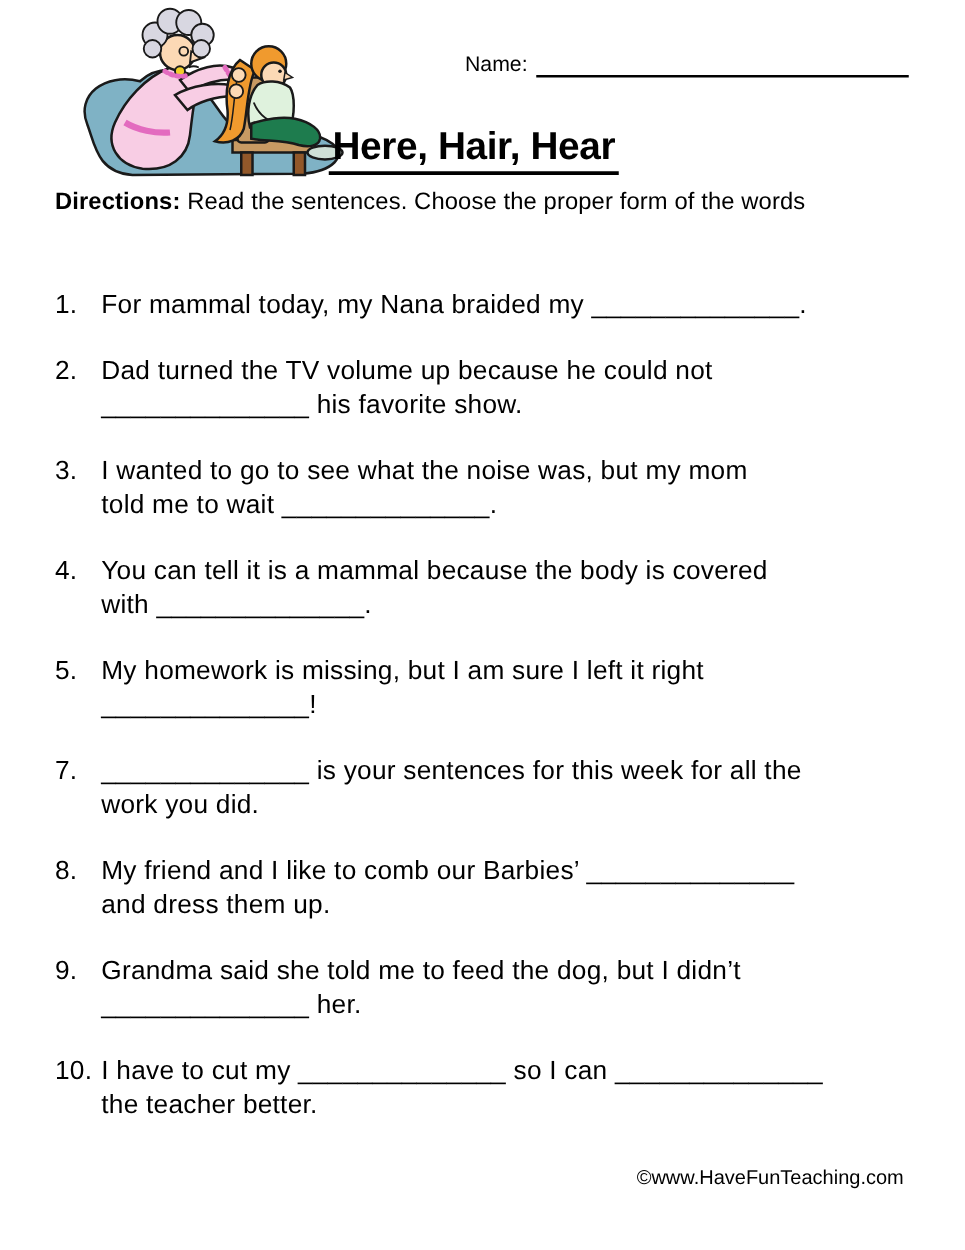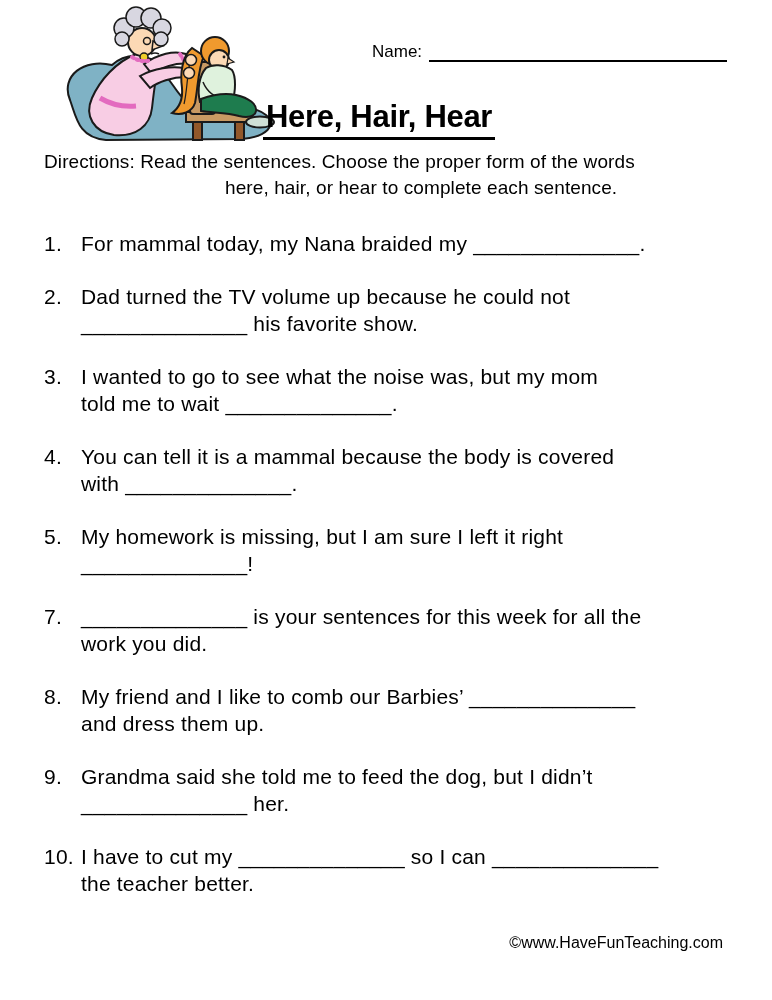--- a/index.html
+++ b/index.html
@@ -20,21 +20,21 @@
     display:inline-block; font-size:31px; font-weight:bold; letter-spacing:-0.3px;
     border-bottom:3px solid #000; padding:0 3px 2px 3px;
   }
   .directions { position:absolute; left:44px; top:149px; font-size:19px; line-height:26px; letter-spacing:0.1px; }
   .dir-line2 { margin-left:181px; }
   .questions { position:absolute; left:44px; top:230px; width:692px; }
   .q { display:flex; margin-bottom:26px; font-size:21px; line-height:27px; letter-spacing:0.2px; }
   .q-num { width:37px; flex:none; }
   .q-lines { flex:1; }
   .footer { position:absolute; top:934px; right:49px; font-size:16px; }
-  b { font-weight:normal; }
+  b { font-weight:bold; }
 </style>
 </head>
 <body>
 
 <svg class="illustration" viewBox="0 0 242 140" aria-hidden="true">
 
   <path d="M30,96 C20,72 44,54 72,61 C86,48 108,50 114,61 C128,70 134,85 142,93 C176,97 210,99 226,111 C238,121 226,133 202,135 L66,136 C38,134 36,112 30,96 Z" stroke="#1a1a1a" stroke-width="2" fill="#7fb2c5"></path>
 
   <path d="M146,108 L212,108 L212,118 L146,118 Z" stroke="#1a1a1a" stroke-width="2" fill="#c89a63"></path>
   <rect x="153" y="118" width="9" height="18" stroke="#1a1a1a" stroke-width="2" fill="#92582a"></rect>
@@ -88,21 +88,20 @@
   <span>Name:</span>
   <span class="name-line"></span>
 </div>
 
 <div class="title-wrap">
   <span class="title">Here, Hair, Hear</span>
 </div>
 
 <div class="directions">
   <div class="dir-line1"><b>Directions:</b><span> Read the sentences. Choose the proper form of the words</span></div>
-  <div class="dir-line2"><b>here, hair, or hear</b><span> to complete each sentence.</span></div>
 </div>
 
 <div class="questions">
 
   <div class="q">
     <span class="q-num">1.</span>
     <div class="q-lines">
       <div>For mammal today, my Nana braided my ______________.</div>
     </div>
   </div>

